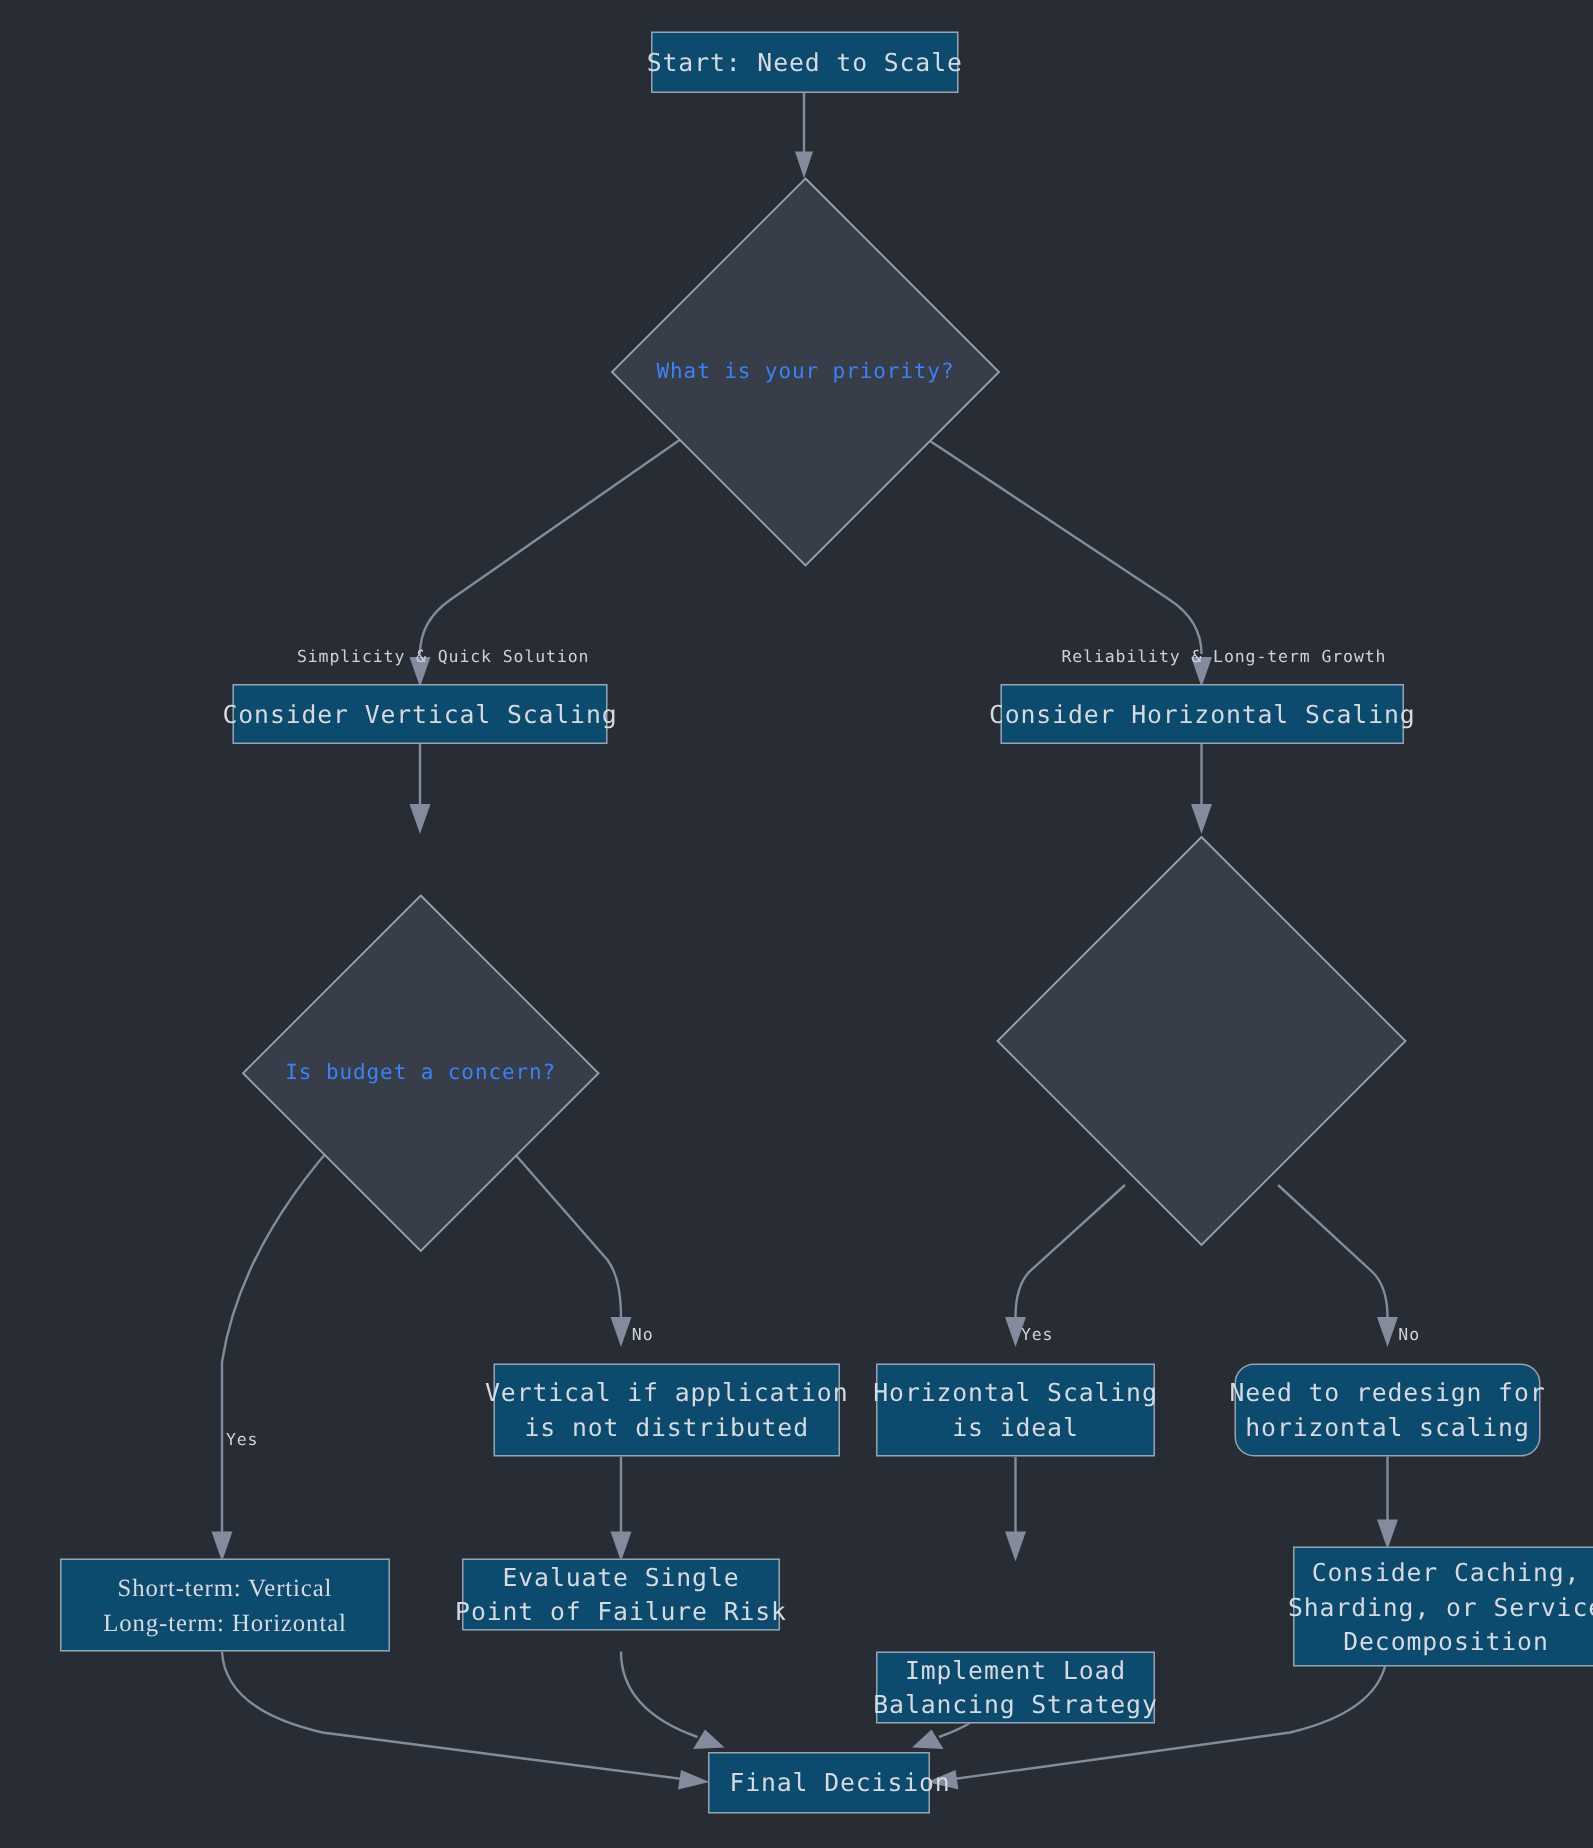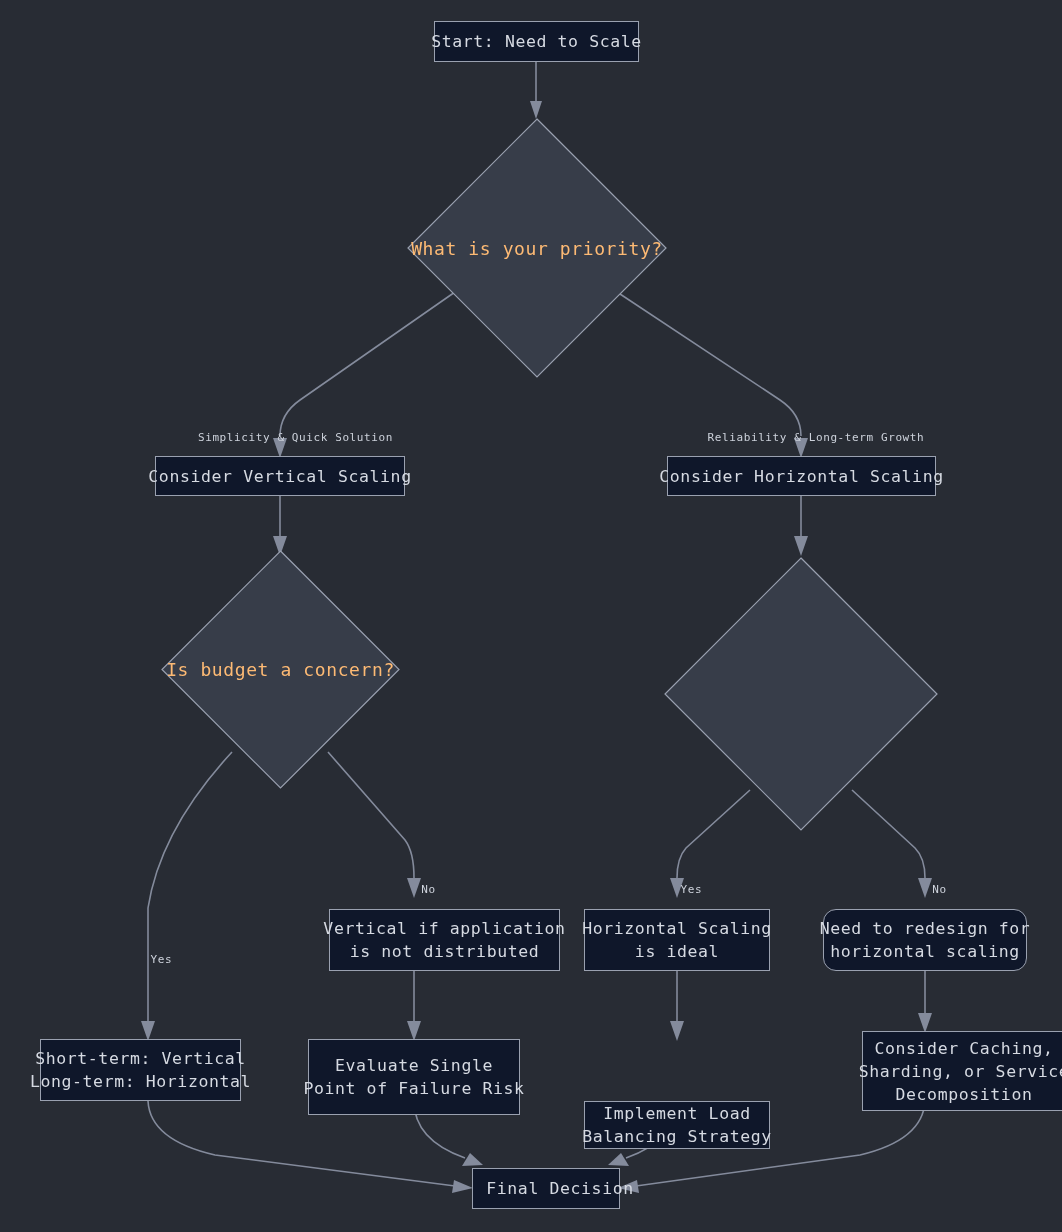--- a/index.html
+++ b/index.html
@@ -30,21 +30,21 @@
     stroke-width: 1.6;
   }
   .arrow-head {
     fill: #848b9c;
   }
 
   
   .node-rect {
     position: absolute;
     box-sizing: border-box;
-    background: #0f172a;
+    background: #0c4a6e;
     border: 1.2px solid #9aa1b0;
     color: #d6dae2;
     font-size: 16.5px;
     line-height: 23px;
     letter-spacing: 0.6px;
     display: flex;
     align-items: center;
     justify-content: center;
     text-align: center;
     white-space: pre;
@@ -65,22 +65,22 @@
     width: 100%;
     height: 100%;
   }
   .node-diamond .dia-shape polygon {
     fill: #373d49;
     stroke: #9aa1b0;
     stroke-width: 1.2;
   }
   .node-diamond .dia-label {
     position: relative;
-    color: #fdba74;
-    font-size: 18px;
+    color: #3b82f6;
+    font-size: 14px;
     line-height: 23px;
     letter-spacing: 0.6px;
     text-align: right;
     white-space: pre;
     z-index: 1;
   }
 
   
   .edge-label {
     position: absolute;
@@ -201,21 +201,21 @@
   </div>
 
   <div class="node-rect" style="left:667px; top:456px; width:269px; height:40px;">
     <span>Consider Horizontal Scaling</span>
   </div>
 
   <div class="node-rect" style="left:155px; top:456px; width:250px; height:40px;">
     <span>Consider Vertical Scaling</span>
   </div>
 
-  <div class="node-diamond" style="left:160px; top:549px; width:241px; height:241px;">
+  <div class="node-diamond" style="left:160px; top:595px; width:241px; height:241px;">
     <svg class="dia-shape" viewBox="0 0 241 241" preserveAspectRatio="none">
       <polygon points="120.5,2 239,120.5 120.5,239 2,120.5"></polygon>
     </svg>
     <span class="dia-label">Is budget a concern?</span>
   </div>
 
   <div class="node-diamond" style="left:663px; top:556px; width:276px; height:276px;">
     <svg class="dia-shape" viewBox="0 0 276 276" preserveAspectRatio="none">
       <polygon points="138,2 274,138 138,274 2,138"></polygon>
     </svg>
@@ -245,26 +245,26 @@
   <div class="node-rect" style="left:584px; top:909px; width:186px; height:62px;">
     <span>Horizontal Scaling
 is ideal</span>
   </div>
 
   <div class="node-rect" style="left:823px; top:909px; width:204px; height:62px;border-radius:13px;">
     <span>Need to redesign for
 horizontal scaling</span>
   </div>
 
-  <div class="node-rect" style="left:40px; top:1039px; width:201px; height:62px;">
+  <div class="node-rect" style="left:40px; top:1039px; width:220px; height:62px;font-family:Liberation Serif, serif;">
     <span>Short-term: Vertical
 Long-term: Horizontal</span>
   </div>
 
-  <div class="node-rect" style="left:308px; top:1039px; width:212px; height:76px;">
+  <div class="node-rect" style="left:308px; top:1039px; width:212px; height:48px;">
     <span>Evaluate Single
 Point of Failure Risk</span>
   </div>
 
   <div class="node-rect" style="left:584px; top:1091px; width:186px; height:48px;margin-top:10px;">
     <span>Implement Load
 Balancing Strategy</span>
   </div>
 
   <div class="node-rect" style="left:823px; top:1031px; width:204px; height:80px;margin-left:39px;">

